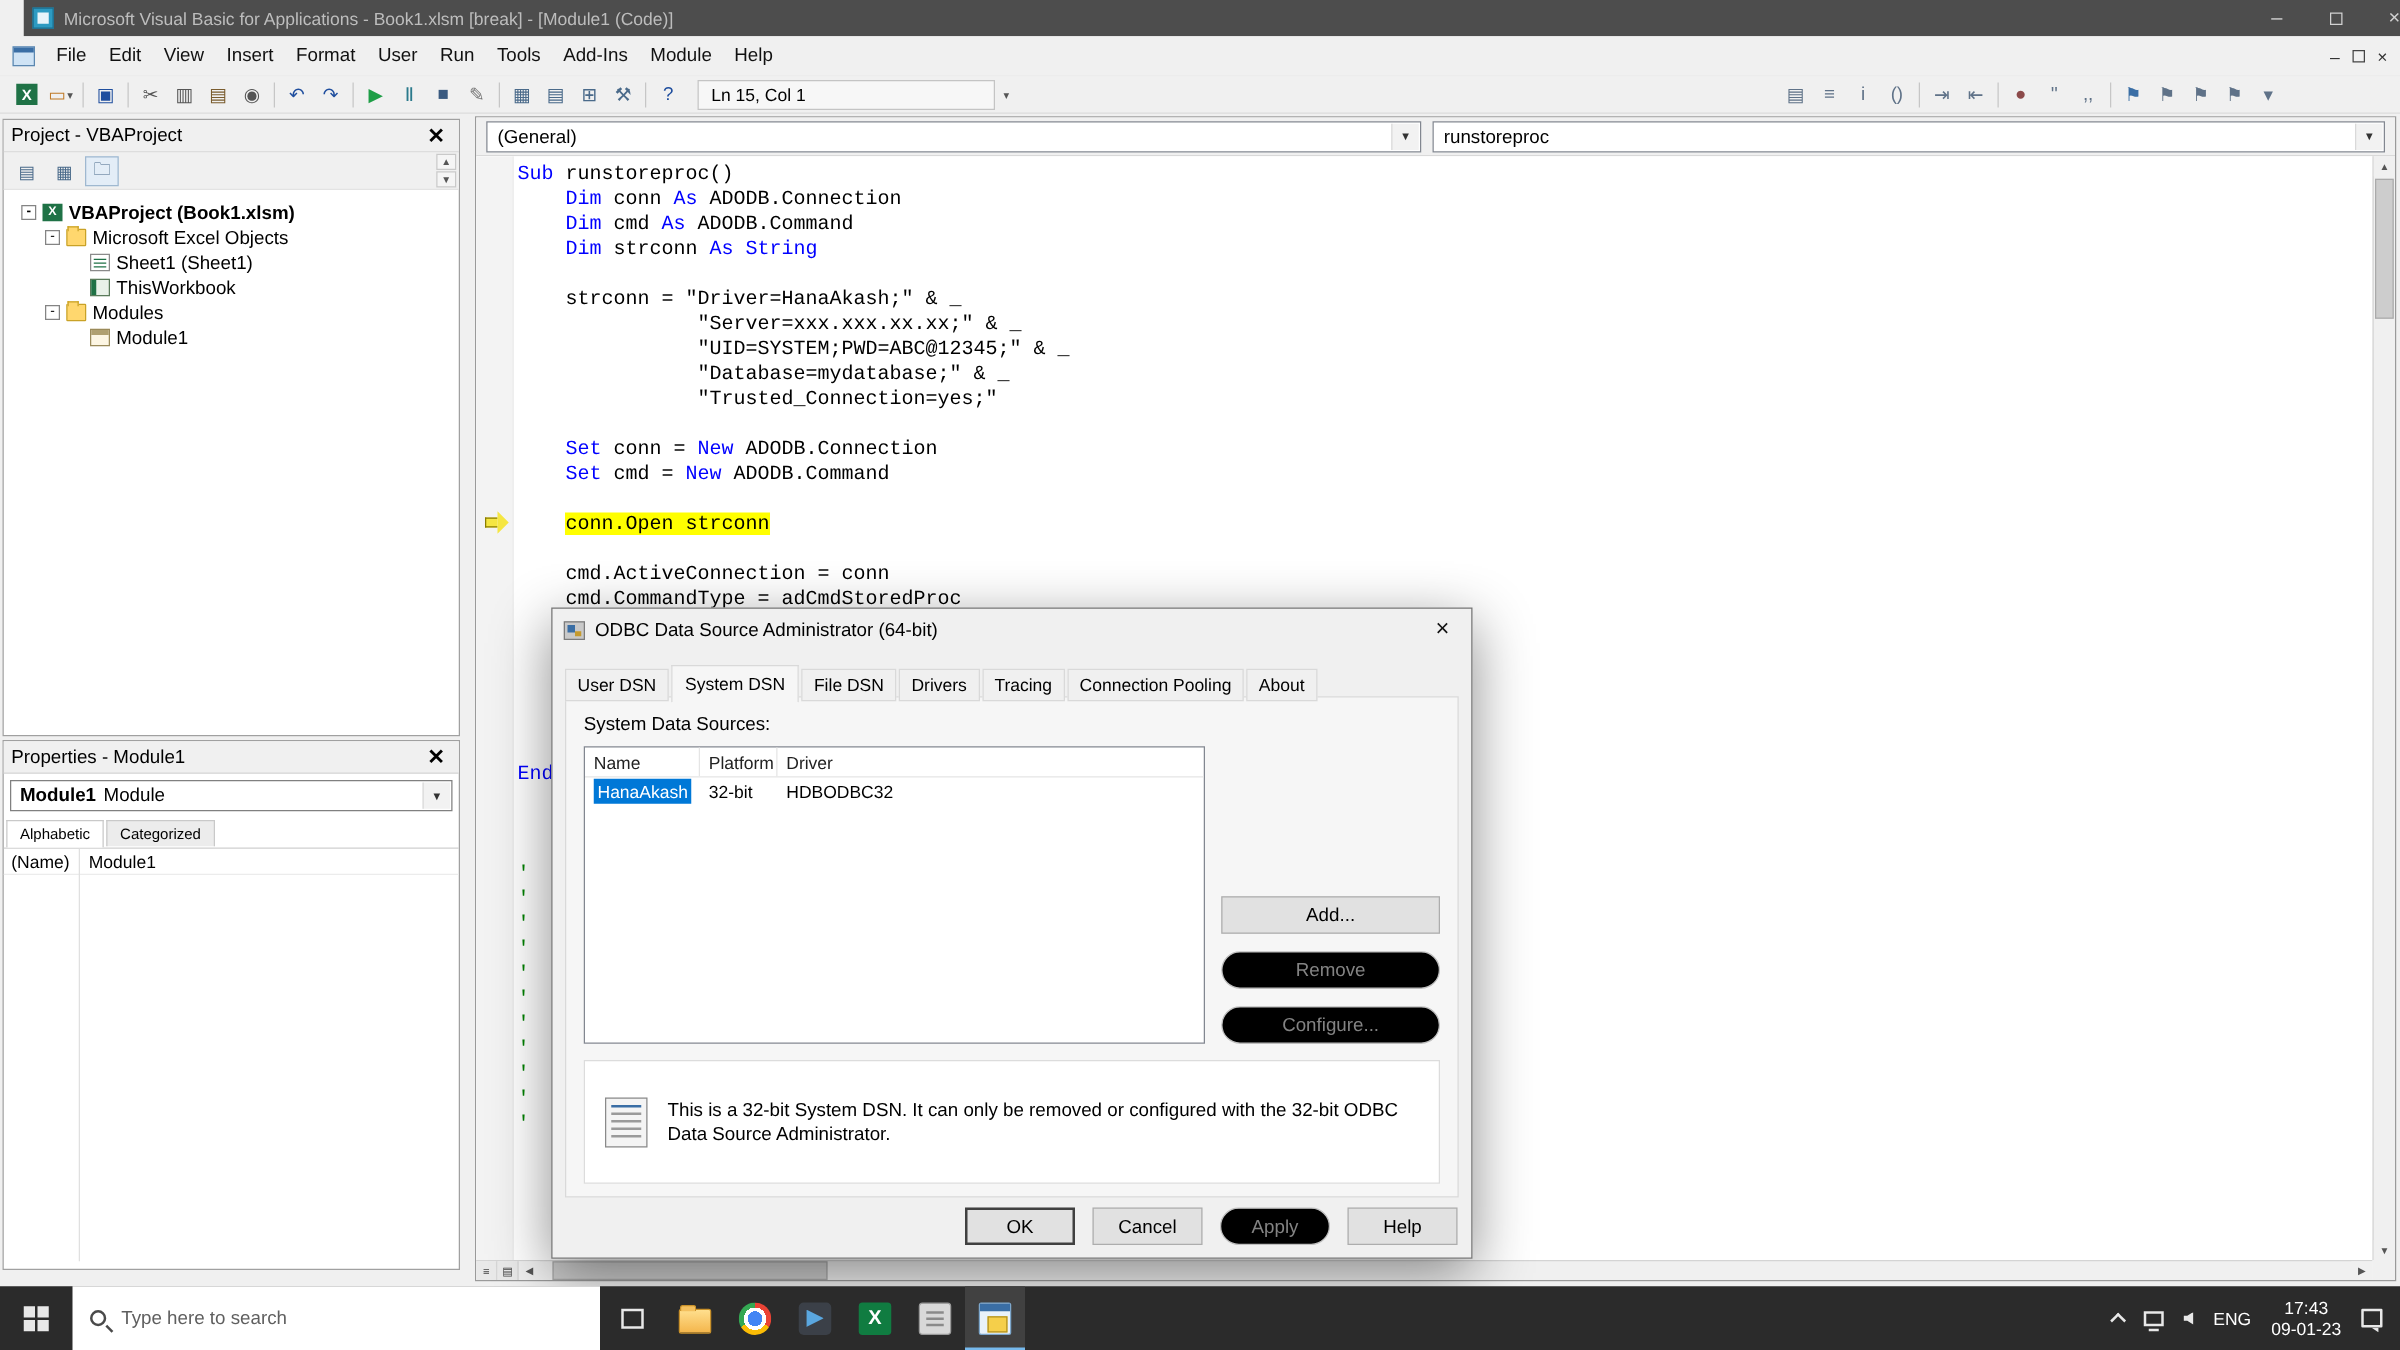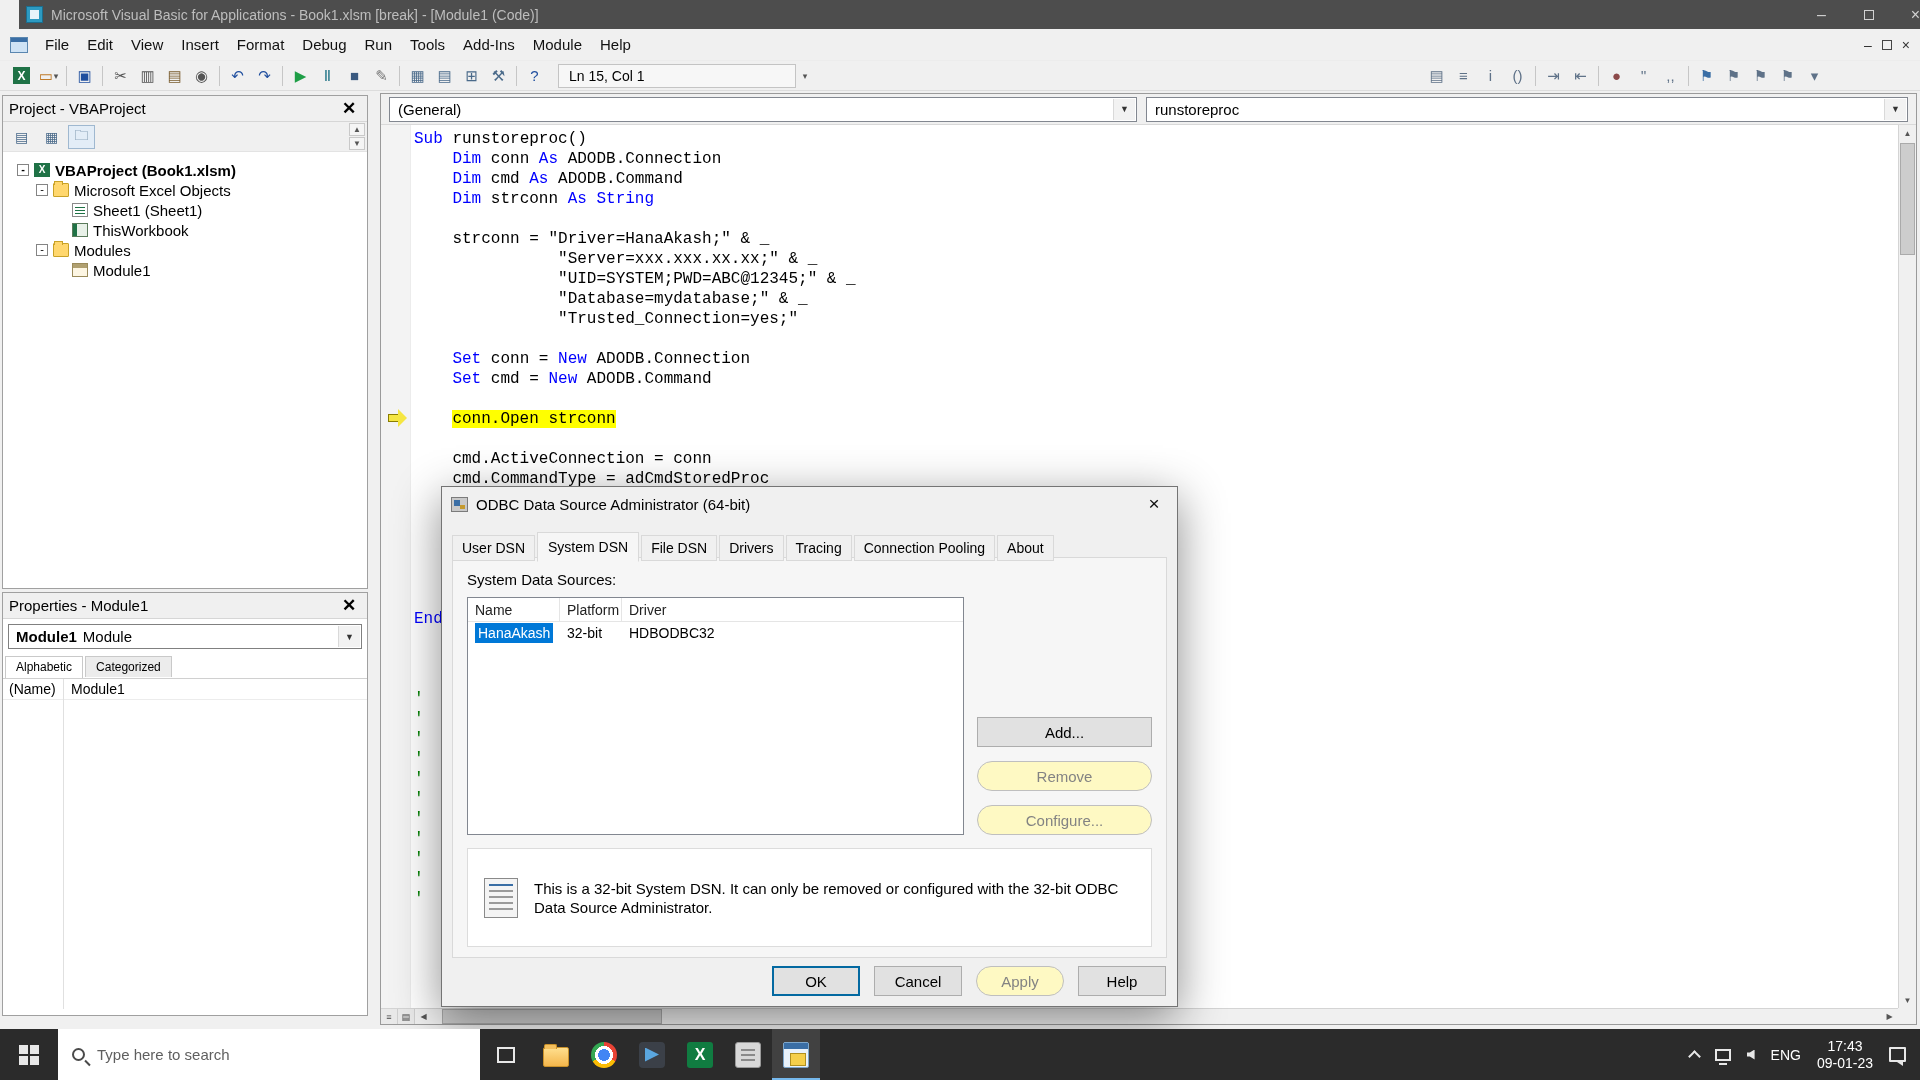--- a/index.html
+++ b/index.html
@@ -112,22 +112,22 @@
   .listbox{width:497px;height:238px;background:#fff;border:1px solid #828790;font-size:14px;}
   .lb-head{display:flex;height:24px;align-items:center;border-bottom:1px solid #e5e5e5;color:#222;}
   .lb-row{display:flex;height:22px;align-items:center;}
   .lb-c1{width:92px;padding-left:7px;flex:none;align-self:stretch;display:flex;align-items:center;border-right:1px solid #e5e5e5;}
   .lb-c2{width:62px;padding-left:7px;flex:none;align-self:stretch;display:flex;align-items:center;border-right:1px solid #e5e5e5;}
   .lb-c3{padding-left:7px;flex:1;}
   .lb-row .lb-c1,.lb-row .lb-c2{border-right:none;}
   .sel{background:#0078d7;color:#fff;padding:2px 3px;}
   .side-btns{margin-left:auto;width:175px;display:flex;flex-direction:column;gap:14px;justify-content:flex-end;}
   .btn{height:30px;background:#e1e1e1;border:1px solid #adadad;font-size:15px;font-family:"Liberation Sans",sans-serif;display:flex;align-items:center;justify-content:center;color:#000;}
-  .btn.disabled{background:#fef9c3;border-color:#bfbfbf;color:#838383;border-radius:15px;}
-  .btn.default{border:2px solid #0369a1;}
+  .btn.disabled{background:#000000;border-color:#bfbfbf;color:#838383;border-radius:15px;}
+  .btn.default{border:2px solid #404040;}
   .info-box{margin-top:13px;height:99px;background:#fff;border:1px solid #dcdcdc;display:flex;align-items:center;padding:0 16px;gap:16px;}
   .dsn-icon{width:34px;height:40px;background:#f4f4f4;border:1px solid #8a8a8a;position:relative;flex:none;}
   .dsn-icon::before{content:"";position:absolute;left:4px;top:5px;right:4px;height:2px;background:#3a6ea5;box-shadow:0 6px 0 #9a9a9a,0 12px 0 #9a9a9a,0 18px 0 #9a9a9a,0 24px 0 #9a9a9a;}
   .info-text{font-size:15px;line-height:19px;max-width:620px;}
   .dlg-bottom{position:absolute;left:0;right:0;bottom:10px;display:flex;justify-content:flex-end;gap:14px;padding-right:11px;}
   .dlg-bottom .btn{width:88px;}
 
   
   .taskbar{position:absolute;left:0;top:1029px;width:1920px;height:51px;background:#2b2b2b;display:flex;align-items:stretch;color:#fff;}
   .start{width:58px;display:flex;align-items:center;justify-content:center;}
@@ -178,21 +178,21 @@
 </div>
 
 <div class="menubar">
   <span class="modwinicon"></span>
   <div id="menuItems" style="display:flex;height:100%;">
       <div class="menu-item">File</div>
       <div class="menu-item">Edit</div>
       <div class="menu-item">View</div>
       <div class="menu-item">Insert</div>
       <div class="menu-item">Format</div>
-      <div class="menu-item">Debug</div>
+      <div class="menu-item">User</div>
       <div class="menu-item">Run</div>
       <div class="menu-item">Tools</div>
       <div class="menu-item">Add-Ins</div>
       <div class="menu-item">Module</div>
       <div class="menu-item">Help</div>
     </div>
   <div class="child-controls">
     <span>–</span>
     <span class="box-glyph-d"></span>
     <span>×</span>

